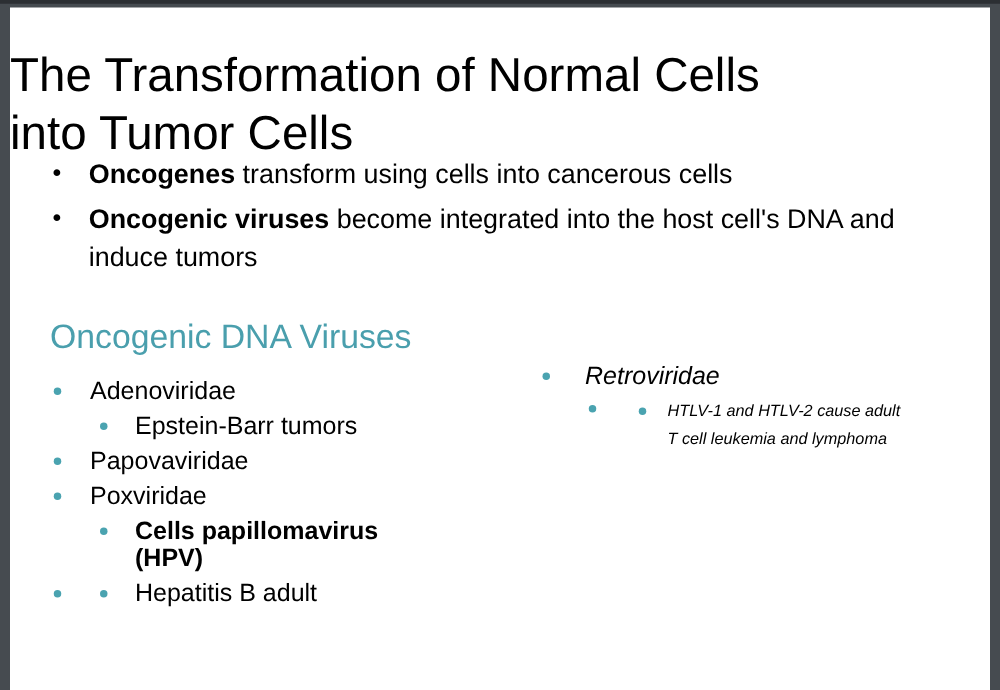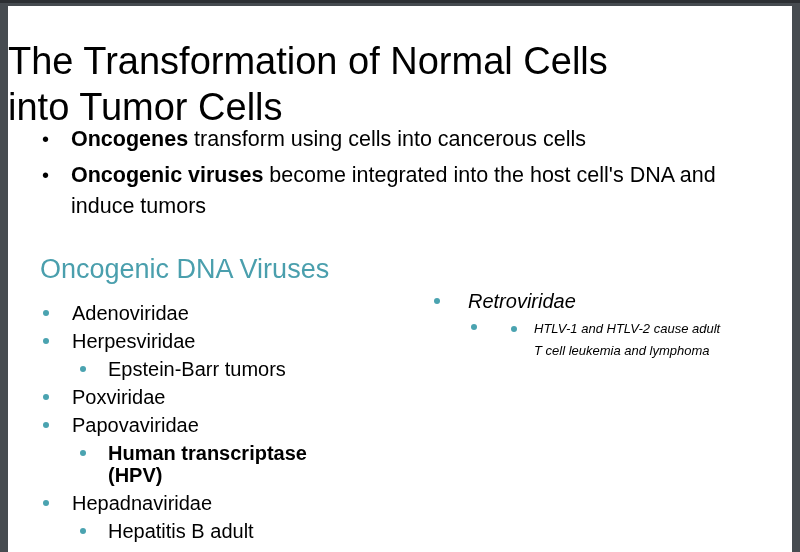--- a/index.html
+++ b/index.html
@@ -72,26 +72,25 @@
     </li>
     <li>
       <span class="dot">•</span>
       <b>Oncogenic viruses</b><span> become integrated into the host cell's DNA and induce tumors</span>
     </li>
   </ul>
 
   <div class="col-head" style="left:32px; top:250px;">Oncogenic DNA Viruses</div>
   <ul class="col" style="left:34px; top:296px; width:300px;">
     <li class="lvl1"><span class="bul"></span><span>Adenoviridae</span></li>
-    <li class="lvl1"><span class="bul"></span><span>Herpesviridae</span></li>
     <li class="lvl2"><span class="bul"></span><span>Epstein-Barr tumors</span></li>
+    <li class="lvl1"><span class="bul"></span><span>Papovaviridae</span></li>
     <li class="lvl1"><span class="bul"></span><span>Poxviridae</span></li>
-    <li class="lvl1"><span class="bul"></span><span>Papovaviridae</span></li>
-    <li class="lvl2 bold" style="padding-right:20px"><span class="bul"></span><span>Human transcriptase (HPV)</span></li>
-    <li class="lvl1"><span class="bul"></span><span>Hepadnaviridae</span></li>
+    <li class="lvl2 bold" style="padding-right:20px"><span class="bul"></span><span>Cells papillomavirus (HPV)</span></li>
+    <li class="lvl1"><span class="bul"></span></li>
     <li class="lvl2"><span class="bul"></span><span>Hepatitis B adult</span></li>
   </ul>
 
   <ul class="col rcol" style="left:418px; top:284px; width:320px;font-style:italic;">
     <li class="lvl1" style="margin-bottom:4px"><span class="bul"></span><span>Retroviridae</span></li>
     <li class="lvl2" style="width:230px; margin-bottom:6px"><span class="bul"></span></li>
     <li class="lvl3" style="width:195px; font-size:13px"><span class="bul"></span><span>HTLV-1 and HTLV-2 cause adult T cell leukemia and lymphoma</span></li>
   </ul>
 </div>
 

